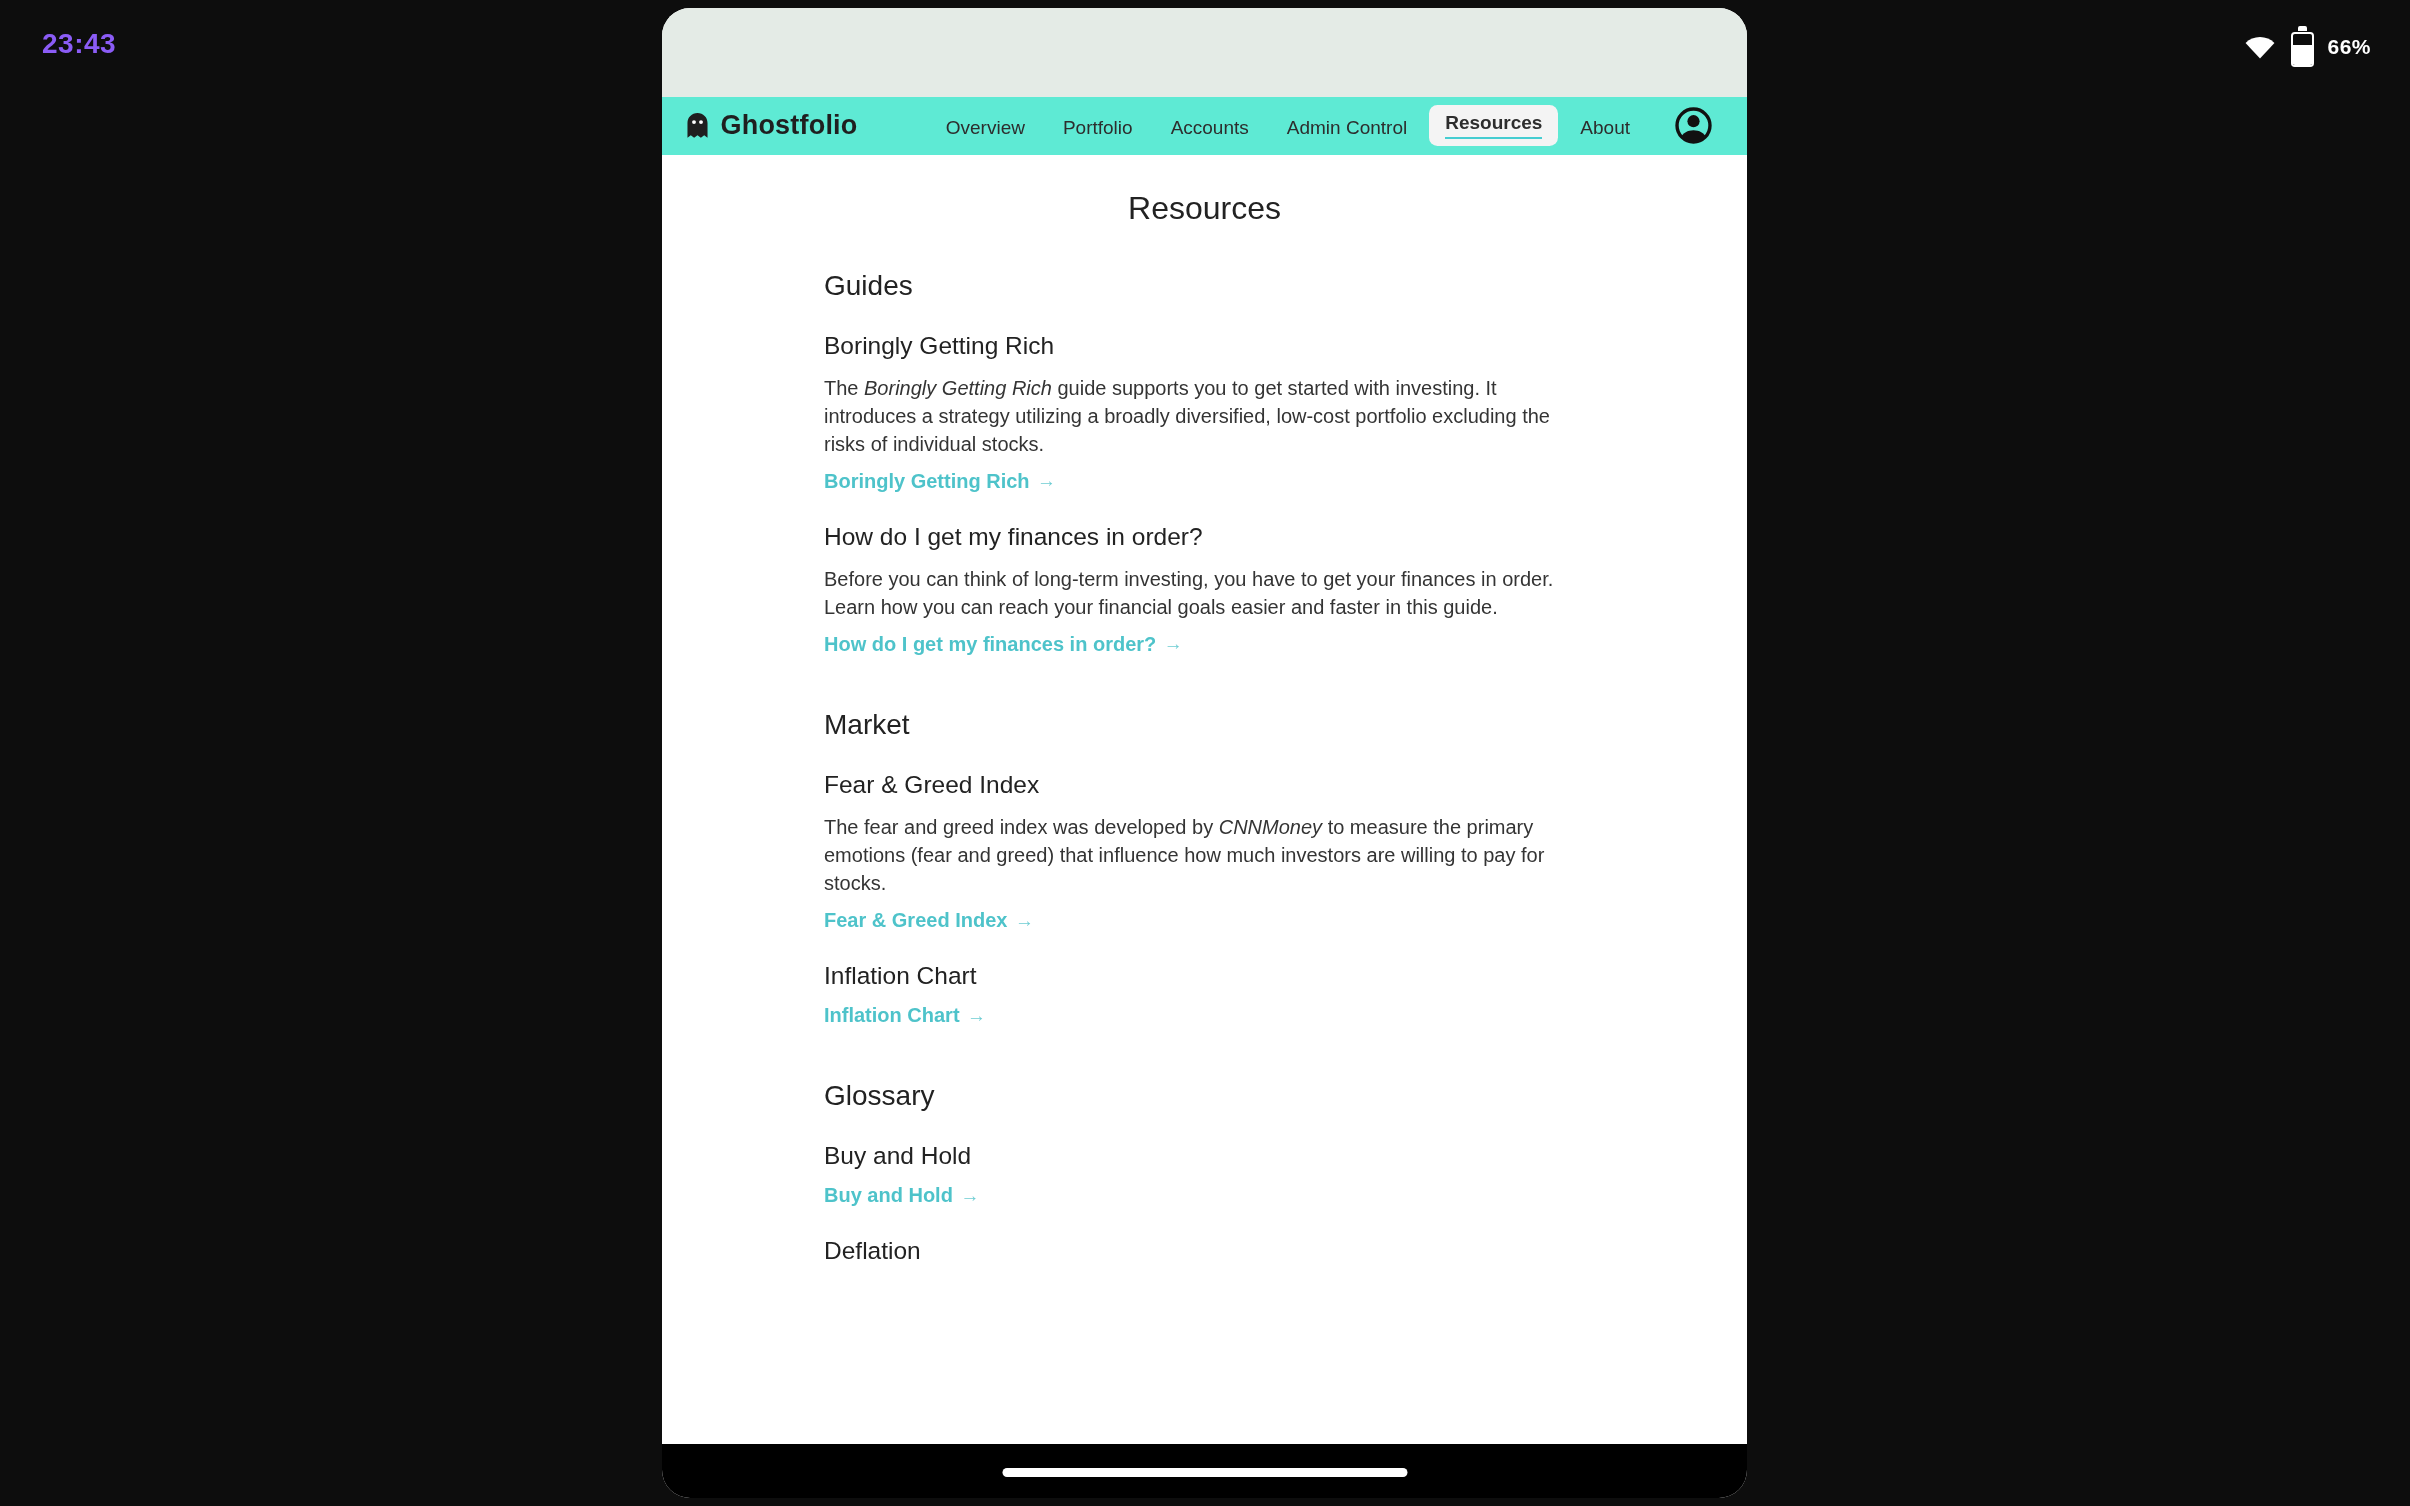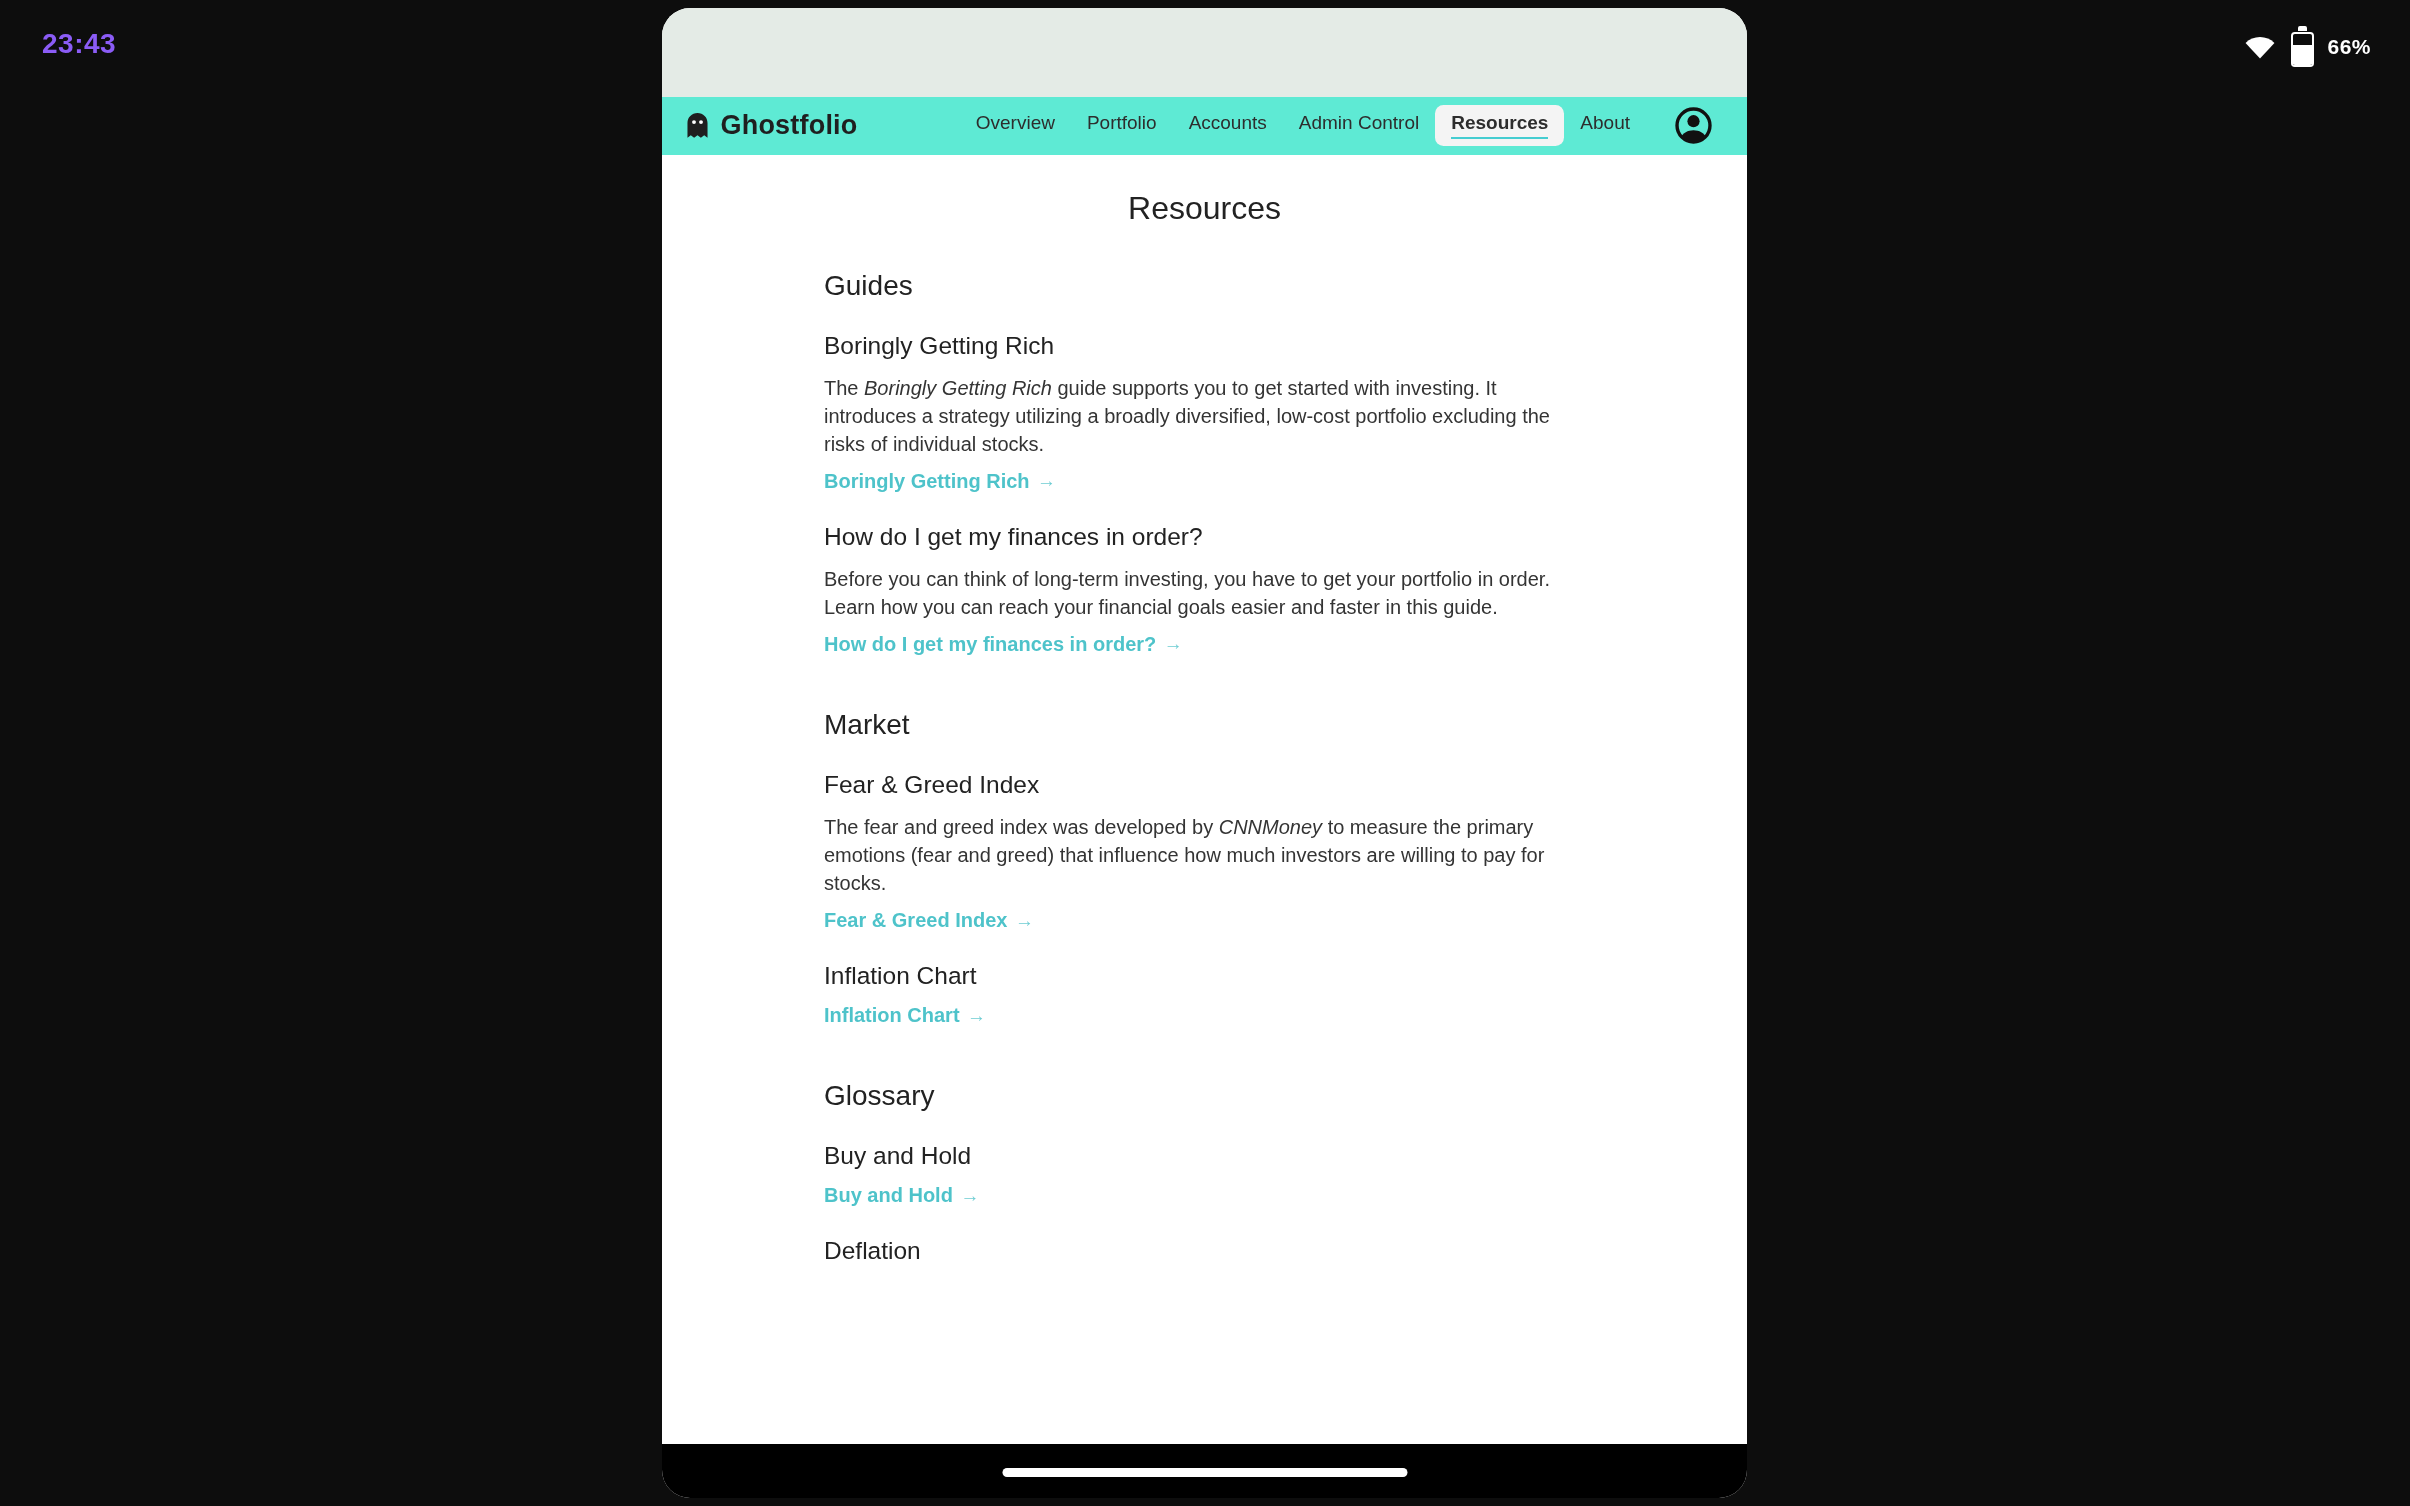--- a/index.html
+++ b/index.html
@@ -38,21 +38,21 @@
   .safe-area-strip{height:89px;background:#e4ebe6;}
 
   
   .app-header{
     height:58px;display:flex;align-items:center;
     padding:0 32px 0 21px;background:#5eead4;
   }
   .logo{display:flex;align-items:center;gap:8.5px;cursor:pointer;}
   .logo svg{display:block;}
   .logo-text{font-size:27px;font-weight:700;color:#1f1f1f;letter-spacing:0.2px;}
-  .nav{display:flex;align-items:flex-start;margin-left:auto;gap:0;}
+  .nav{display:flex;align-items:flex-end;margin-left:auto;gap:6px;}
   .nav-item{
     padding:7.5px 16px;font-size:19px;color:#2d2d2d;border-radius:8.5px;
     cursor:pointer;white-space:nowrap;background:transparent;border:none;
     font-family:"Liberation Sans", sans-serif;
   }
   .nav-item.active{background:#f4f4f4;font-weight:700;}
   .nav-item.active .nav-label{
     display:inline-block;border-bottom:2.8px solid #45cdd1;padding-bottom:2.8px;
   }
   .avatar{margin-left:26px;cursor:pointer;display:flex;align-items:center;}
@@ -157,21 +157,21 @@
             <h3>Boringly Getting Rich</h3>
             <p><span>The </span><em>Boringly Getting Rich</em><span> guide supports you to get started with investing. It introduces a strategy utilizing a broadly diversified, low-cost portfolio excluding the risks of individual stocks.</span></p>
             <a class="res-link">
                 <span>Boringly Getting Rich</span>
                 <span class="arrow">→</span>
               </a>
           </div>
 
           <div class="res-item">
             <h3>How do I get my finances in order?</h3>
-            <p><span>Before you can think of long-term investing, you have to get your portfolio in order. Learn how you can reach your financial goals easier and faster in this guide.</span><em></em><span></span></p>
+            <p><span>Before you can think of long-term investing, you have to get your finances in order. Learn how you can reach your financial goals easier and faster in this guide.</span><em></em><span></span></p>
             <a class="res-link">
                 <span>How do I get my finances in order?</span>
                 <span class="arrow">→</span>
               </a>
           </div>
         </section>
 
         <section class="section">
           <h2 class="section-title">Market</h2>
 

